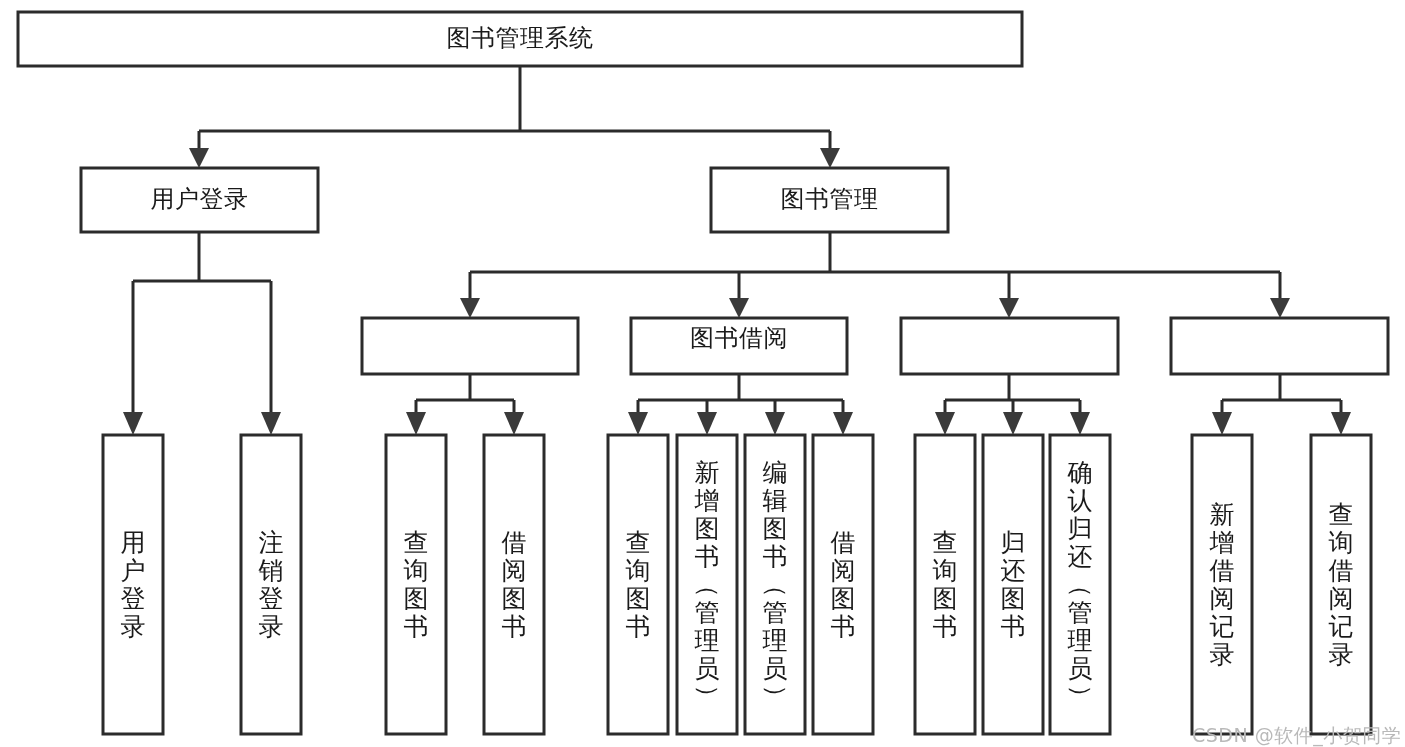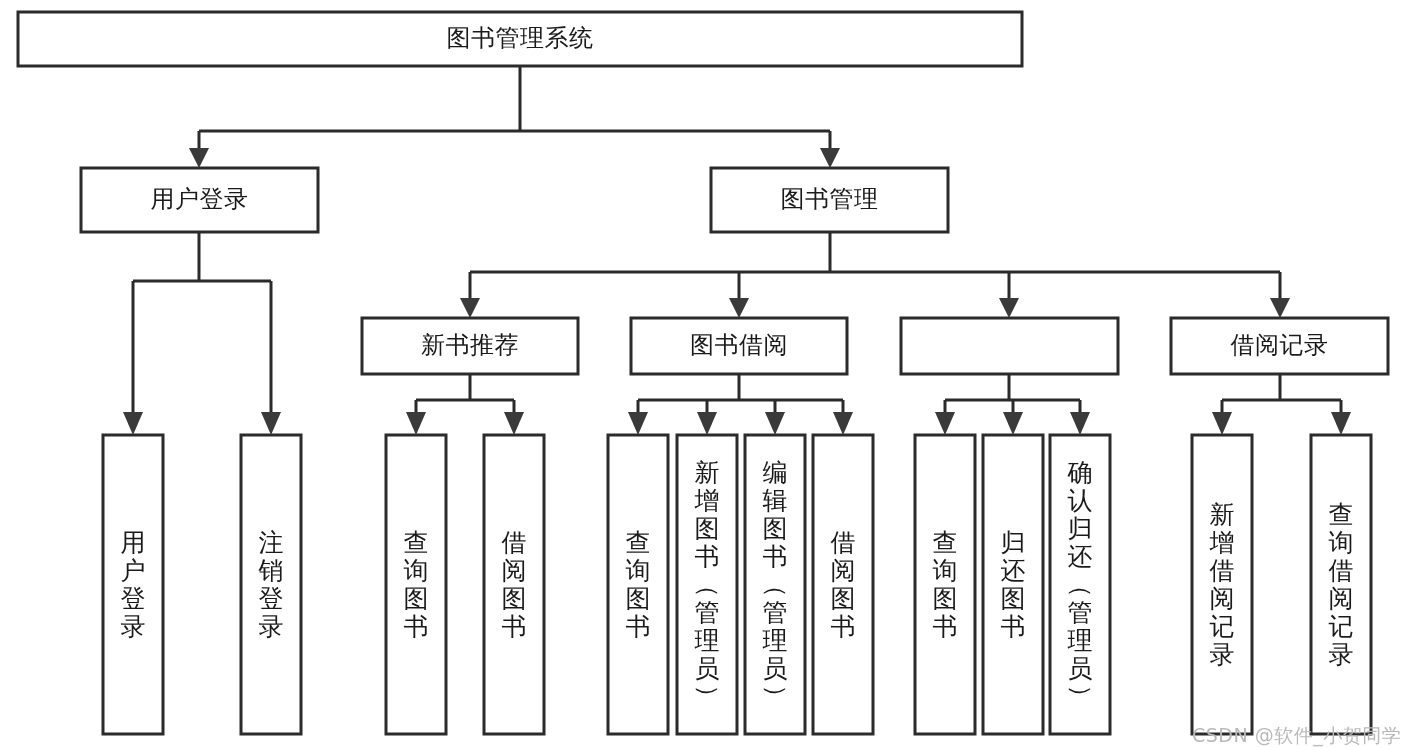--- a/index.html
+++ b/index.html
@@ -190,23 +190,21 @@
       <rect class="node-box" x="1192" y="435" width="60" height="299"></rect>
       <rect class="node-box" x="1311" y="435" width="60" height="299"></rect>
     </g>
   </svg>
 
   <div class="node-label-h" style="left:18px; top:12px; width:1004px; height:54px;">图书管理系统</div>
 
   <div class="node-label-h" style="left:81px; top:168px; width:237px; height:64px;text-align:center;">用户登录</div>
   <div class="node-label-h" style="left:711px; top:168px; width:237px; height:64px;text-align:right;">图书管理</div>
 
-  <div class="node-label-h" style="left:362px; top:318px; width:216px; height:56px;">新书推荐</div>
-  <div class="node-label-h" style="left:631px; top:318px; width:216px; height:56px;">图书借阅</div>
-  <div class="node-label-h" style="left:1171px; top:318px; width:217px; height:56px;">借阅记录</div>
+  <div class="node-label-h" style="left:631px; top:311px; width:216px; height:56px;">图书借阅</div>
 
   <div id="vertical-labels">
       <div class="node-label-v" style="left: 103px; top: 435px; width: 60px; height: 299px;">
         <span class="vchar">用</span>
         <span class="vchar">户</span>
         <span class="vchar">登</span>
         <span class="vchar">录</span>
       </div>
       <div class="node-label-v" style="left: 241px; top: 435px; width: 60px; height: 299px;">
         <span class="vchar">注</span>

